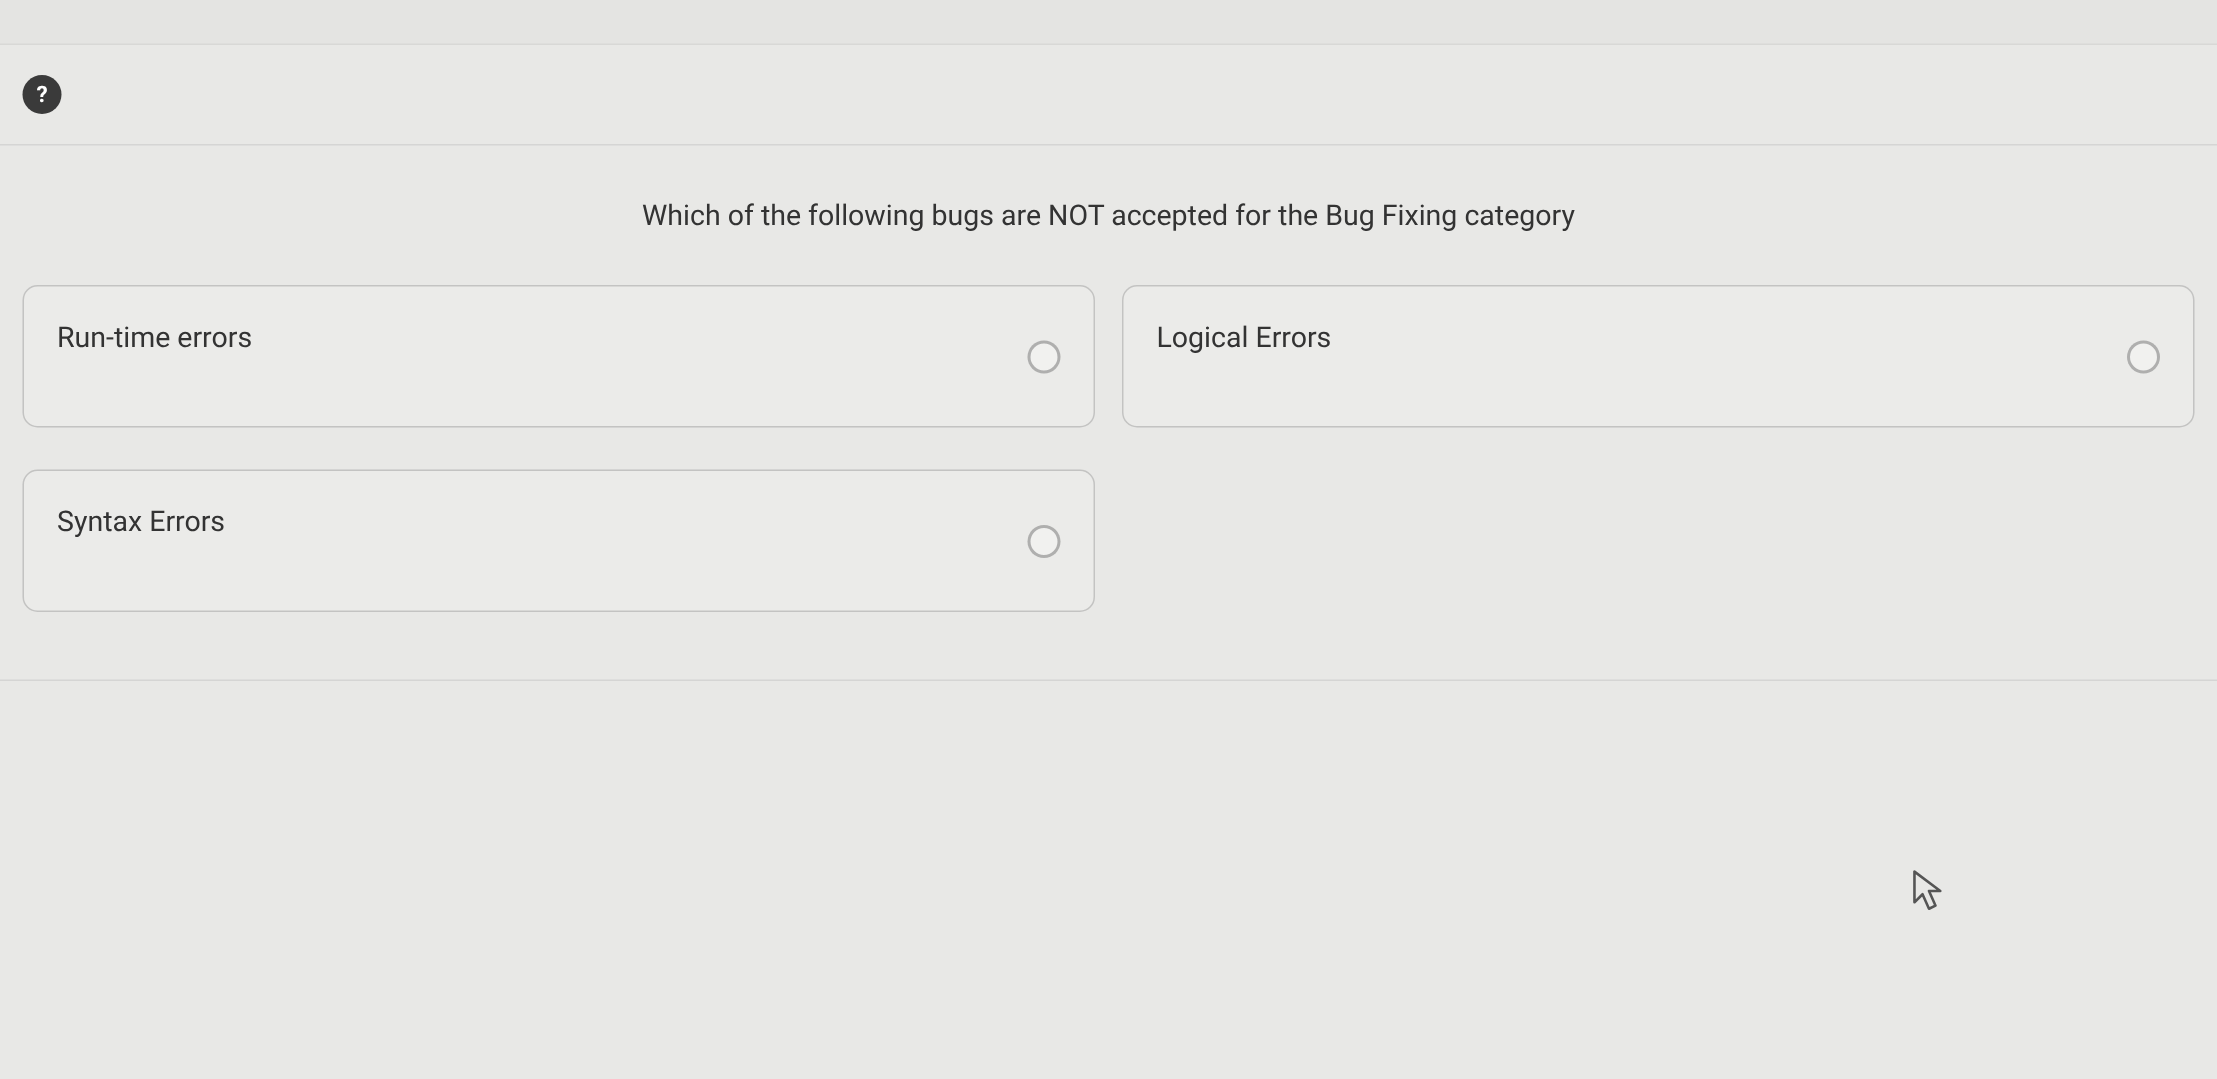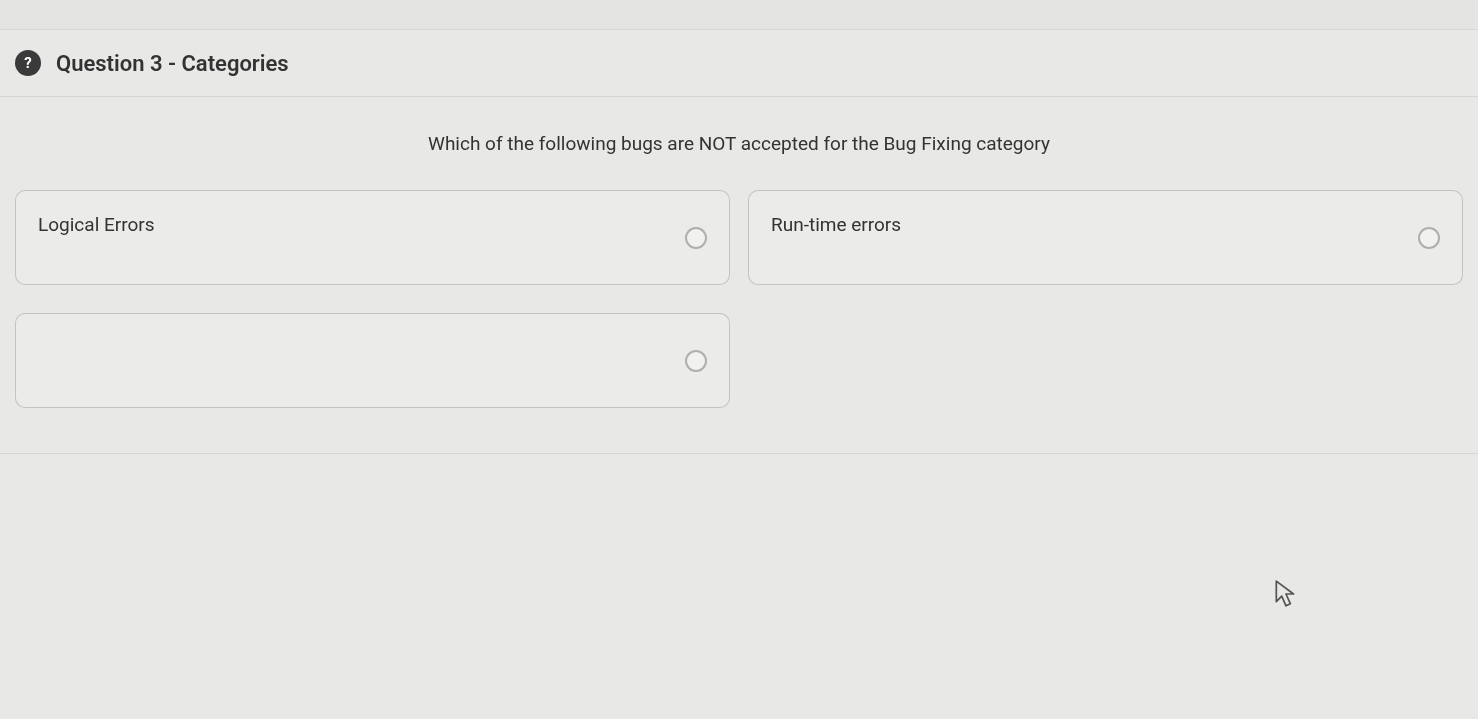--- a/index.html
+++ b/index.html
@@ -103,39 +103,39 @@
   </style>
 </head>
 <body>
 
 <div class="top-cut"></div>
 
 <div class="header">
   <div class="help-icon">
     <span>?</span>
   </div>
-  <div class="title">Question 3 - Categories</div>
 </div>
 
 <div class="question-body">
   <div class="prompt">Which of the following bugs are NOT accepted for the Bug Fixing category</div>
 
   <div class="options-grid">
 
     <div class="option-card">
+      <div class="option-label">Run-time errors</div>
+      <div class="radio-circle"></div>
+    </div>
+
+    <div class="option-card">
       <div class="option-label">Logical Errors</div>
       <div class="radio-circle"></div>
     </div>
 
     <div class="option-card">
-      <div class="option-label">Run-time errors</div>
-      <div class="radio-circle"></div>
-    </div>
-
-    <div class="option-card">
+      <div class="option-label">Syntax Errors</div>
       <div class="radio-circle"></div>
     </div>
 
   </div>
 </div>
 
 <div class="divider"></div>
 
 <div class="cursor-arrow">
   <svg viewBox="0 0 20 26">

